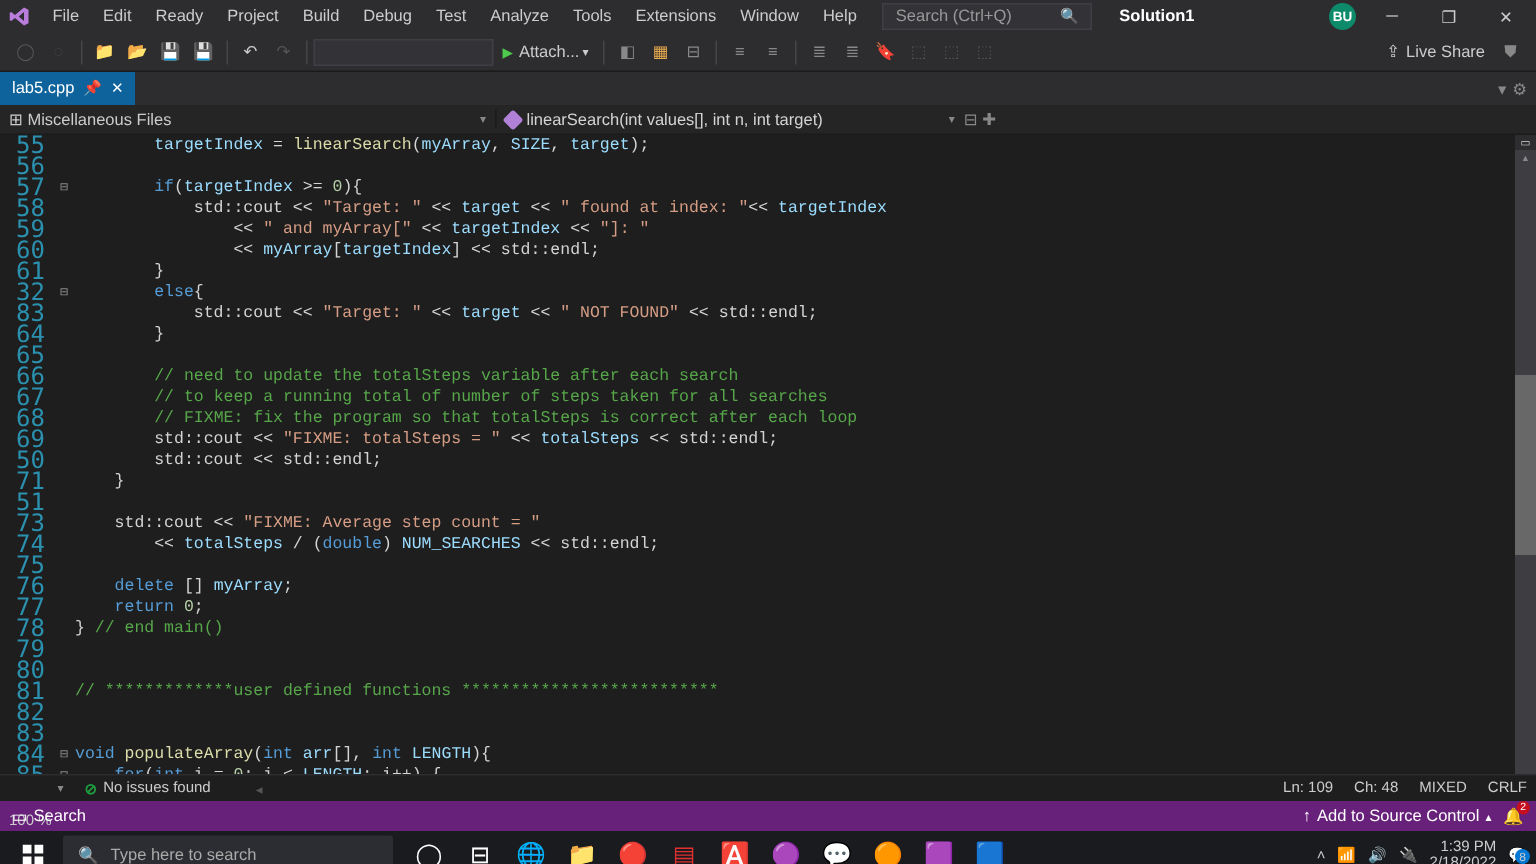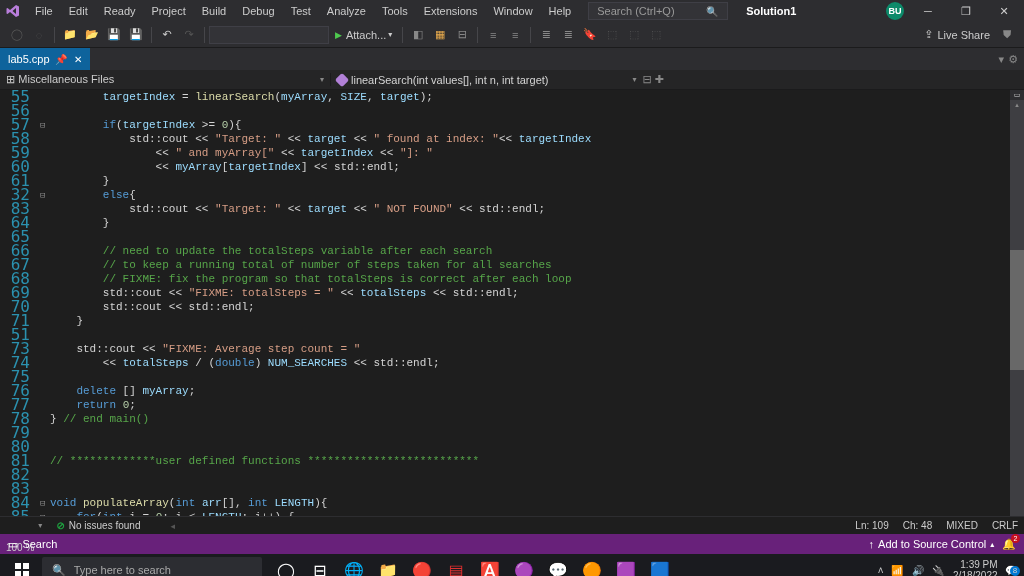--- a/index.html
+++ b/index.html
@@ -174,21 +174,21 @@
       <div>60</div>
       <div>61</div>
       <div>32</div>
       <div>83</div>
       <div>64</div>
       <div>65</div>
       <div>66</div>
       <div>67</div>
       <div>68</div>
       <div>69</div>
-      <div>70</div>
+      <div>50</div>
       <div>71</div>
       <div>51</div>
       <div>73</div>
       <div>74</div>
       <div>75</div>
       <div>76</div>
       <div>77</div>
       <div>78</div>
       <div>79</div>
       <div>80</div>

